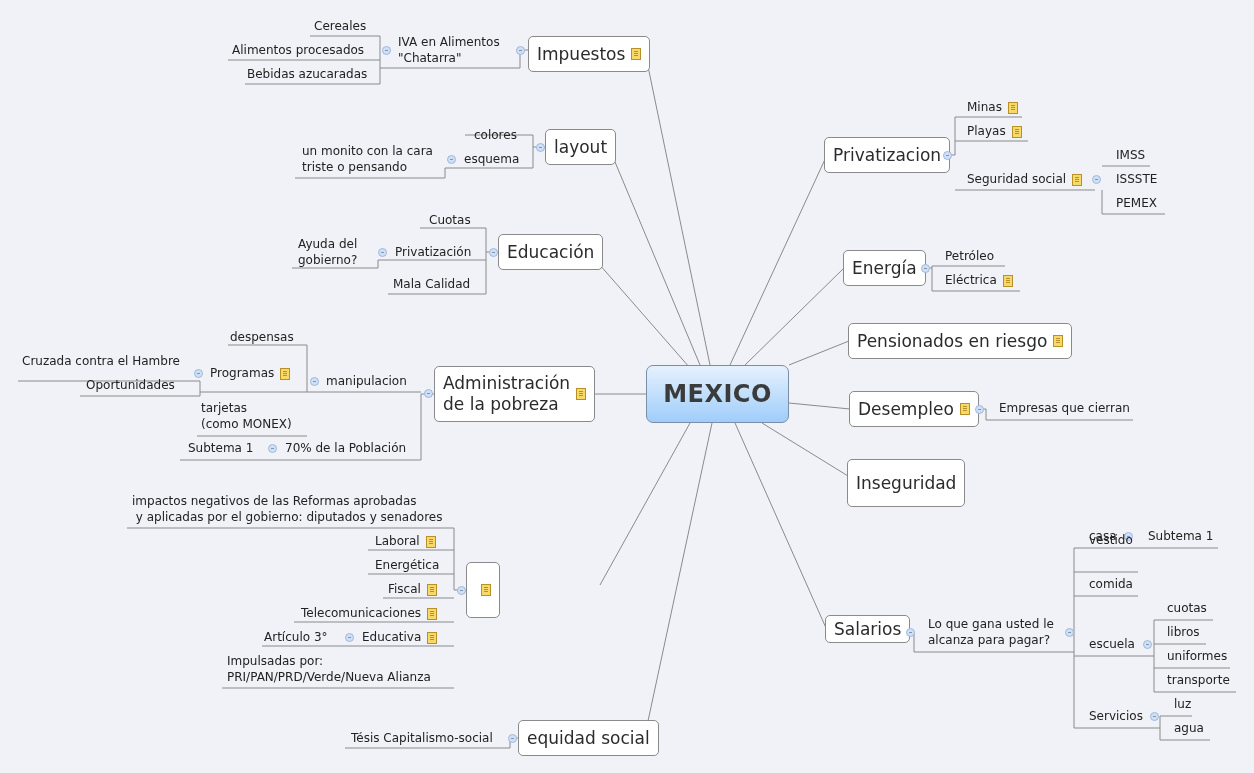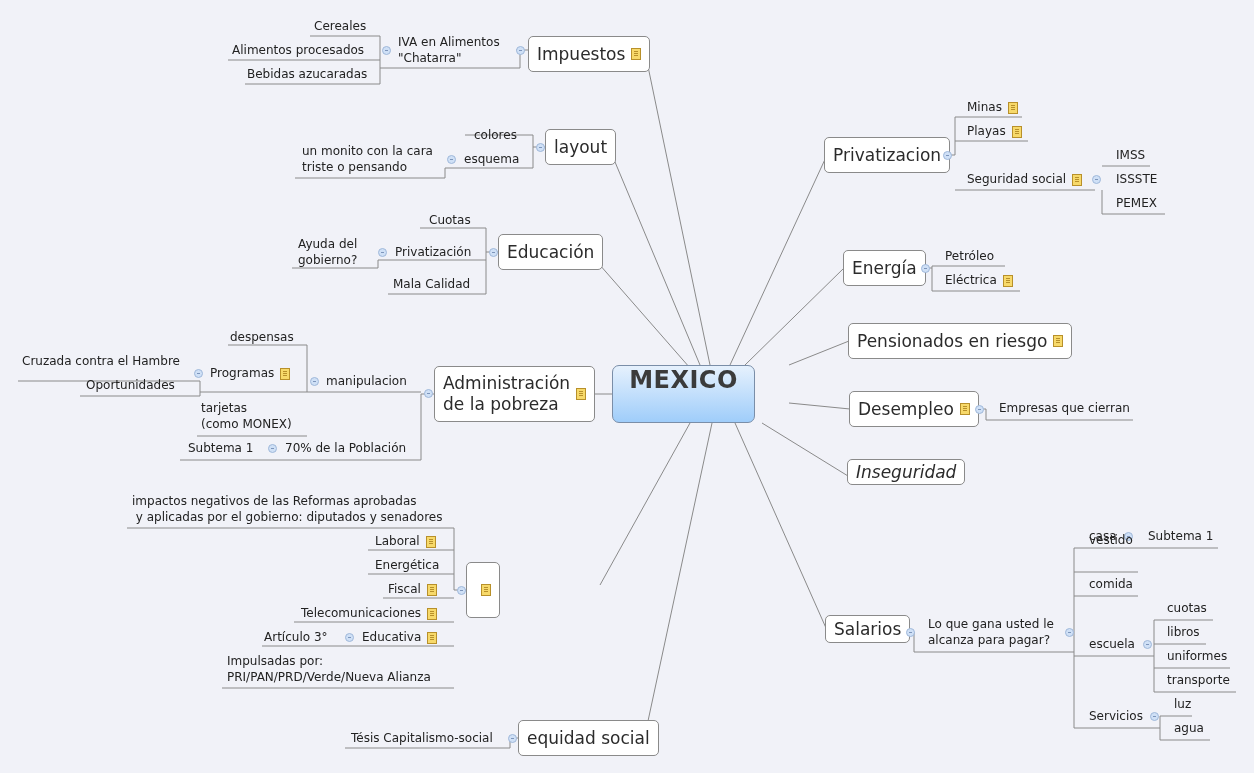--- a/index.html
+++ b/index.html
@@ -2,23 +2,23 @@
 <html><head>
 <meta charset="utf-8">
 <style>
   html, body { margin:0; padding:0; }
   body { width:1254px; height:773px; background:#f1f2f8; position:relative; overflow:hidden;
          font-family:"DejaVu Sans", sans-serif; color:#222; }
   #lines { position:absolute; left:0; top:0; width:1254px; height:773px; }
   .t1 { position:absolute; background:#fff; border:1px solid #8a8a8a; border-radius:5px;
         font-size:17px; color:#2b2b2b; box-sizing:border-box; padding:6px 8px; line-height:21px;
         display:flex; align-items:center; white-space:nowrap; }
-  .center { position:absolute; left:612px; top:365px; width:143px; height:58px; box-sizing:border-box;
+  .center { position:absolute; left:646px; top:365px; width:143px; height:58px; box-sizing:border-box;
         border:1px solid #7a8ea8; border-radius:7px;
-        background:linear-gradient(#e6f1fd, #9fcdfa); display:flex; justify-content:center;
+        background:linear-gradient(#e6f1fd, #9fcdfa); display:flex; align-items:center; justify-content:center;
         font-weight:bold; font-size:24px; color:#3b3b3b; letter-spacing:0.5px; }
   .t2 { position:absolute; font-size:12px; color:#222; white-space:nowrap; line-height:16px; }
   .note { display:inline-block; width:10px; height:12px; background:#f7d96a; border:1px solid #b8902a;
           box-sizing:border-box; margin-left:6px; position:relative; vertical-align:middle; }
   .note::before { content:""; position:absolute; left:2px; right:2px; top:2px; height:1px; background:#b8902a;
           box-shadow:0 2px 0 #b8902a, 0 4px 0 #b8902a; }
   .col { position:absolute; width:9px; height:9px; border-radius:50%; background:#cfe0f6; border:1px solid #9fb8da;
          box-sizing:border-box; }
   .col::after { content:""; position:absolute; left:2px; right:2px; top:3px; height:1px; background:#7d95bb; }
 </style>
@@ -91,21 +91,21 @@
     <span>Energía</span>
   </div>
 <div class="t1" style="left:848px;top:323px;height:36px;">
     <span>Pensionados en riesgo</span>
     <span class="note"></span>
   </div>
 <div class="t1" style="left:849px;top:391px;height:36px;">
     <span>Desempleo</span>
     <span class="note"></span>
   </div>
-<div class="t1" style="left:847px;top:459px;height:26px;font-style:italic;">
+<div class="t1" style="left:847px;top:459px;height:48px;">
     <span>Inseguridad</span>
   </div>
 <div class="t1" style="left:825px;top:615px;height:28px;">
     <span>Salarios</span>
   </div>
 
 <span class="col" style="left:516px;top:46px;"></span>
 <span class="col" style="left:382px;top:46px;"></span>
 <span class="col" style="left:536px;top:143px;"></span>
 <span class="col" style="left:447px;top:155px;"></span>

